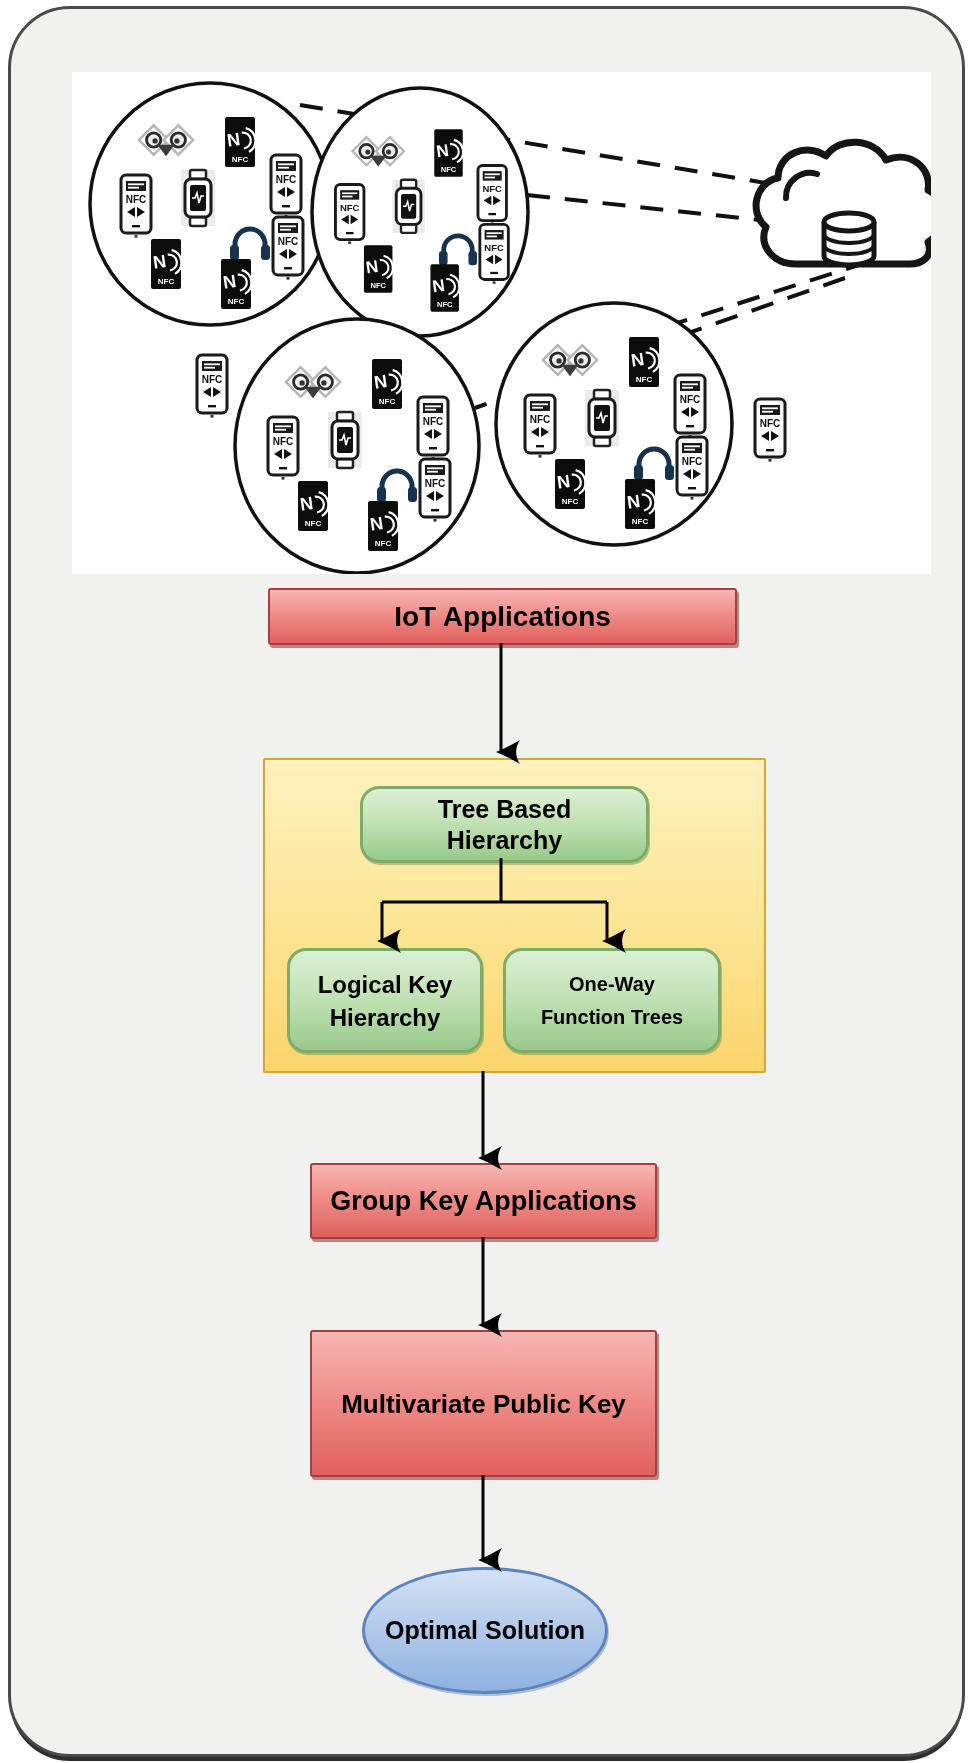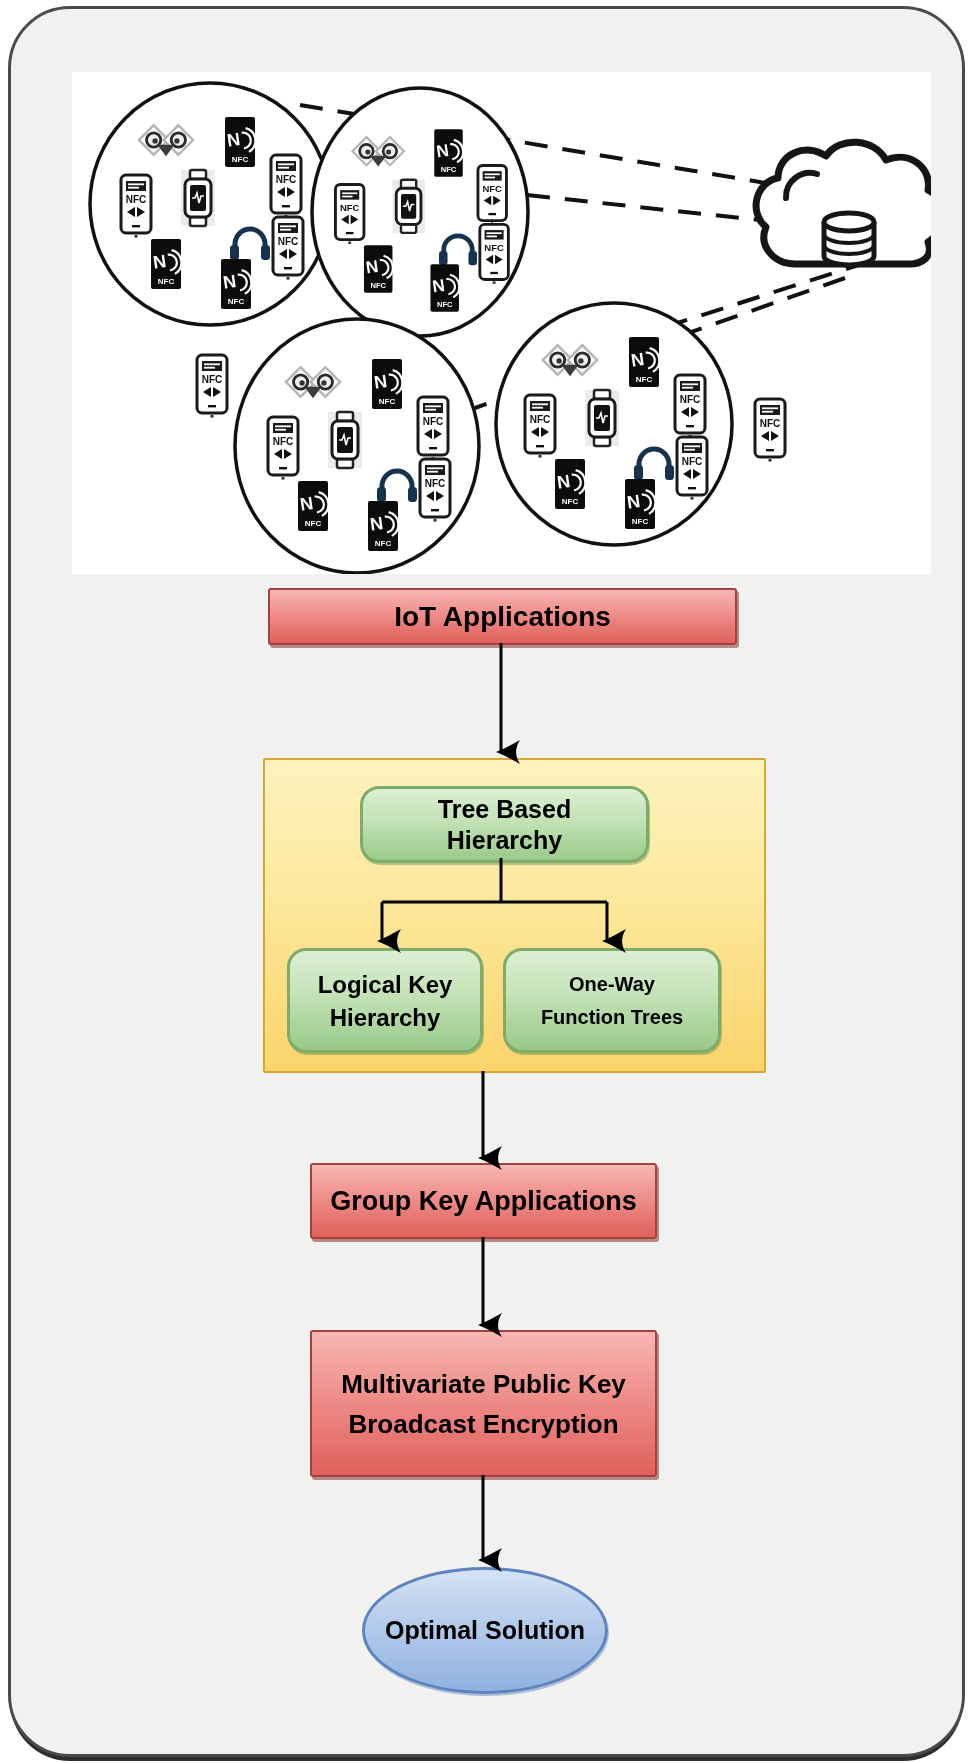--- a/index.html
+++ b/index.html
@@ -169,21 +169,20 @@
   <span class="ln">One-Way</span>
   <span class="ln">Function Trees</span>
 </div>
 
 <div id="gke-box" class="box red">
   <span class="ln">Group Key Applications</span>
 </div>
 
 <div id="mpk-box" class="box red">
   <span class="ln">Multivariate Public Key</span>
-  <span class="ln">Broadcast Encryption</span>
 </div>
 
 <div id="opt-ellipse" class="box blue-ellipse">
   <span class="ln">Optimal Solution</span>
 </div>
 
 <svg id="arrows" class="abs" viewBox="0 0 980 1763">
   <defs>
     <marker id="ah" viewBox="0 0 12 12" refX="6" refY="9.5" markerWidth="8" markerHeight="8" orient="auto">
       <path d="M0,0 C2.5,4.5 4.5,8 6,12 C7.5,8 9.5,4.5 12,0 C8,2.6 4,2.6 0,0 Z" fill="#000000"></path>

